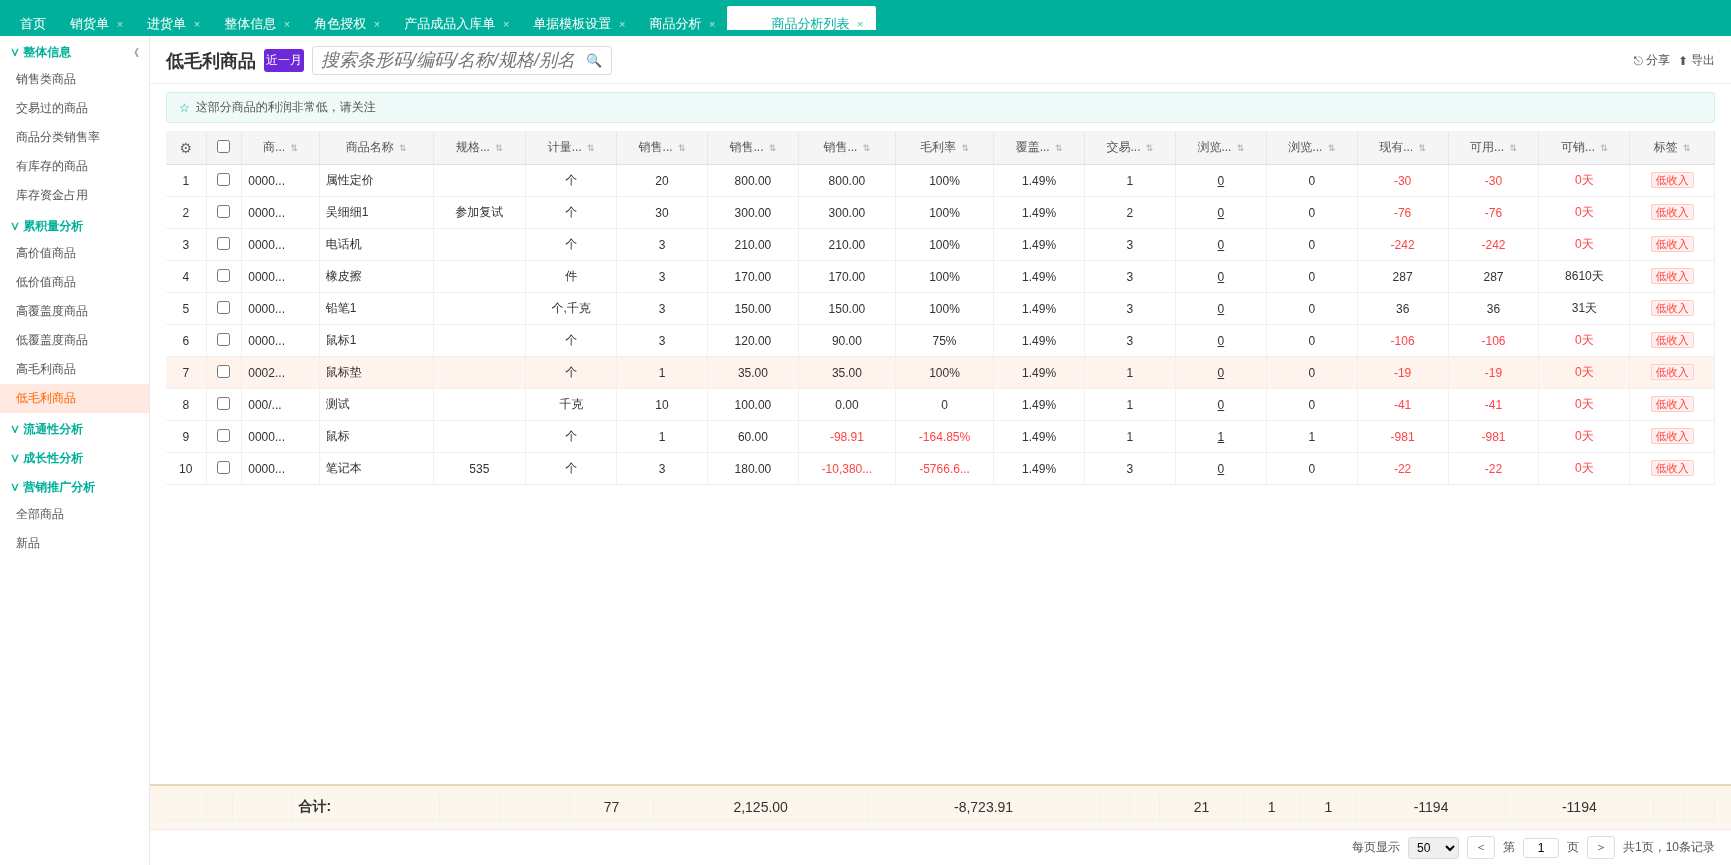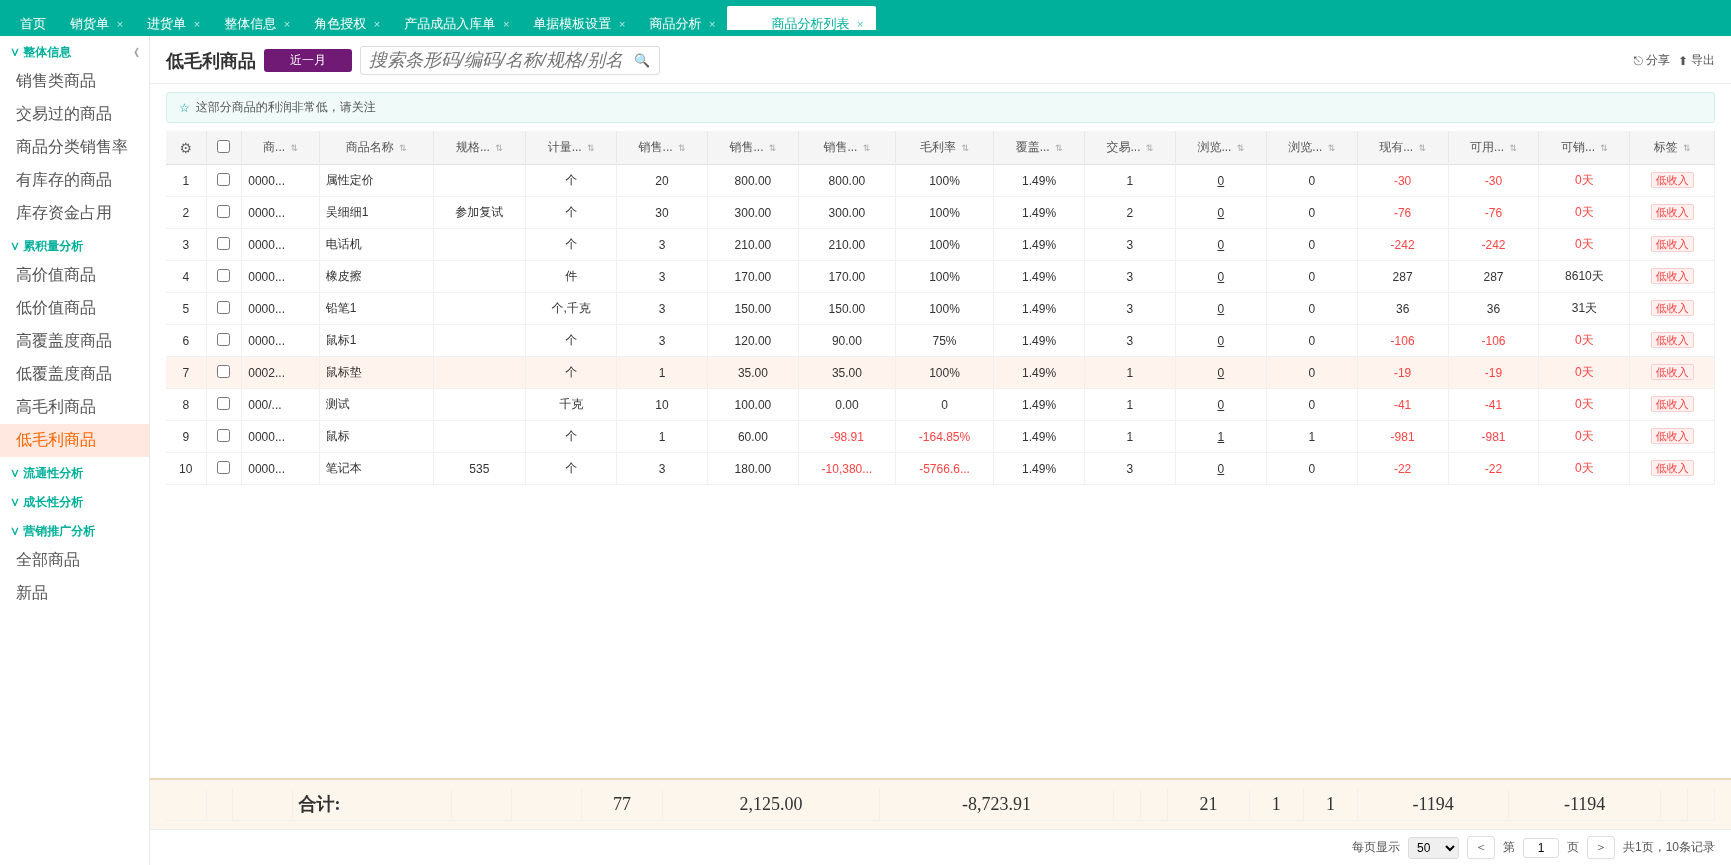--- a/index.html
+++ b/index.html
@@ -46,21 +46,21 @@
       font-weight: bold;
       display: flex;
       align-items: center;
       justify-content: space-between;
     }
     .sidebar-group-title .arrow { font-size: 10px; color: #999; }
     .sidebar-item {
       padding: 6px 10px 6px 16px;
       cursor: pointer;
       color: #555;
-      font-size: 16px;
+      font-size: 12px;
     }
     .sidebar-item.active { background: #ffe8e0; color: #ff6600; }
 
     
     .content-area {
       flex: 1;
       display: flex;
       flex-direction: column;
       overflow: hidden;
       background: #fff;
@@ -73,25 +73,25 @@
       padding: 10px 16px 8px 16px;
       border-bottom: 1px solid #eee;
       gap: 8px;
     }
     .page-title {
       font-size: 18px;
       font-weight: bold;
       color: #333;
     }
     .date-filter-btn {
-      background: #701a75;
+      background: #6d28d9;
       color: #fff;
       border: none;
       border-radius: 3px;
-      padding: 3px 26px;
+      padding: 3px 2px;
       font-size: 12px;
       cursor: pointer;
     }
     .search-box {
       display: flex;
       align-items: center;
       border: 1px solid #ddd;
       border-radius: 3px;
       padding: 3px 8px;
       flex: 1;
@@ -191,22 +191,21 @@
       align-items: center;
       gap: 0;
     }
     .footer-total table {
       width: 100%;
     }
     .footer-total td {
       padding: 4px 4px;
       text-align: center;
       color: #333;
-      font-size: 18px;
-      font-family: Liberation Serif, serif;
+      font-size: 14px;
     }
 
     
     .pagination-bar {
       display: flex;
       align-items: center;
       justify-content: flex-end;
       padding: 6px 16px;
       border-top: 1px solid #eee;
       gap: 8px;

